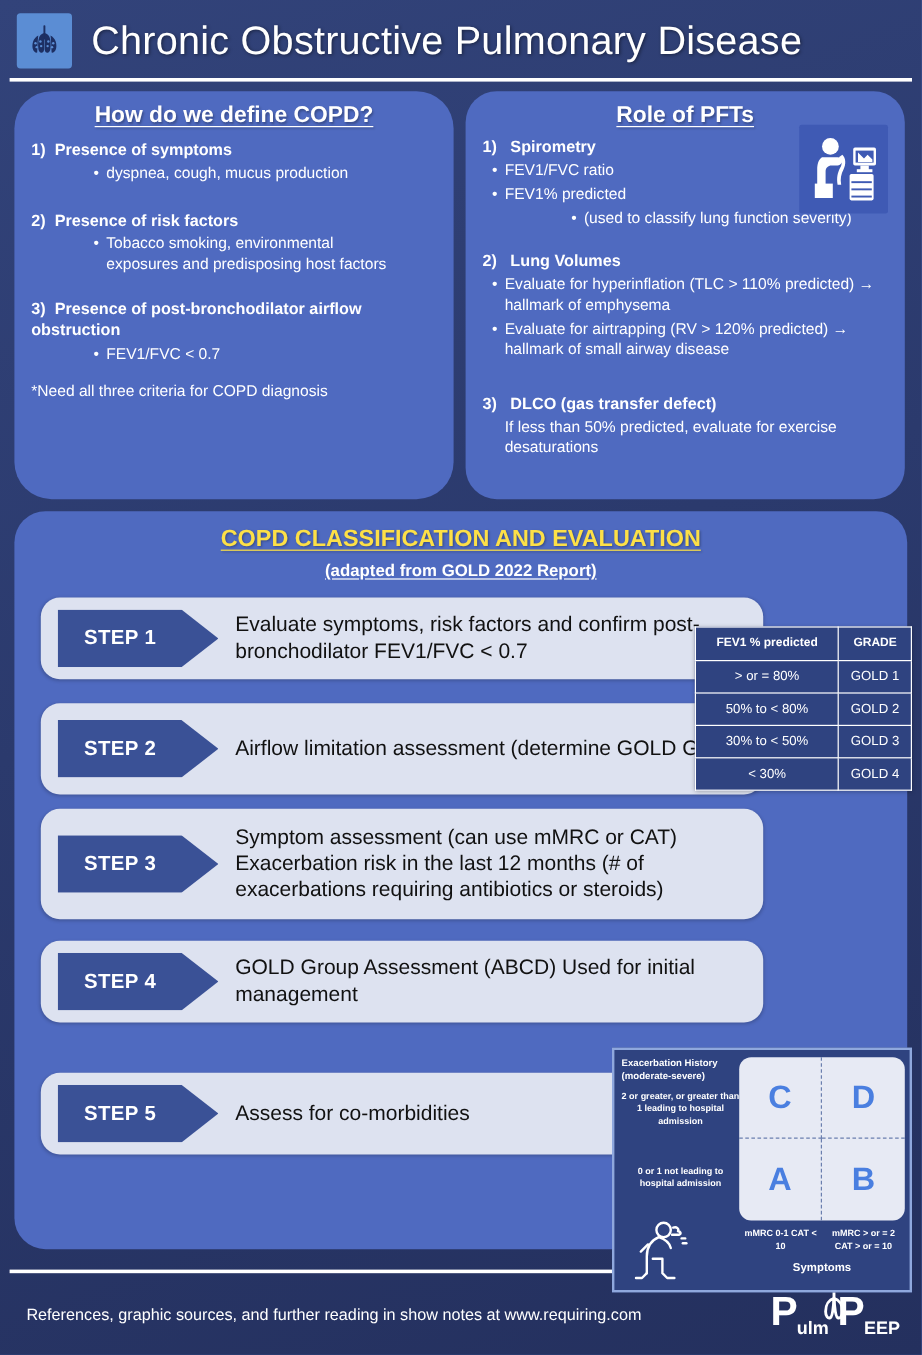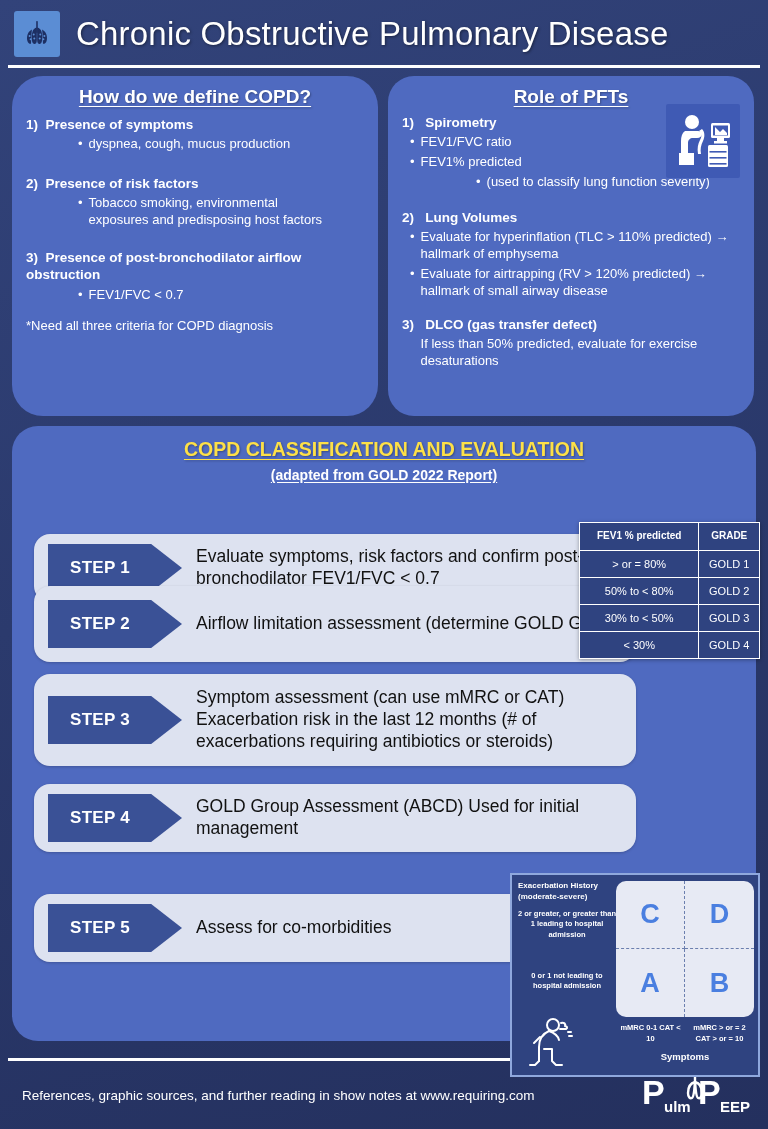--- a/index.html
+++ b/index.html
@@ -155,21 +155,21 @@
     letter-spacing: .3px;
   }
   .step-text {
     color: #111111;
     font-size: 17.5px;
     line-height: 1.24;
     margin-left: 14px;
     padding-right: 10px;
   }
 
-  #step1 { top: 72px;  width: 602px; height: 68px; margin-top: 36px; }
+  #step1 { top: 72px;  width: 602px; height: 68px; }
   #step2 { top: 160px; width: 602px; height: 76px; }
   #step3 { top: 248px; width: 602px; height: 92px; }
   #step4 { top: 358px; width: 602px; height: 68px; }
   #step5 { top: 468px; width: 602px; height: 68px; }
 
   
   .gold-table {
     position: absolute;
     right: -4px; top: 96px;
     width: 181px;
@@ -382,21 +382,21 @@
       </div>
       <div class="bullet lvl1" style="max-width:320px">
         <span class="dot">•</span>
         <span>Evaluate for hyperinflation (TLC &gt; 110% predicted) → hallmark of emphysema</span>
       </div>
       <div class="bullet lvl1" style="max-width:330px">
         <span class="dot">•</span>
         <span>Evaluate for airtrapping (RV &gt; 120% predicted) → hallmark of small airway disease</span>
       </div>
 
-      <div class="num-item" style="margin-top:16px">
+      <div class="num-item" style="margin-top:28px">
         <span>3)</span>
         &nbsp;&nbsp;<span>DLCO (gas transfer defect)</span>
       </div>
       <div class="bullet lvl1" style="max-width:330px">
         <span class="dot" style="opacity:0">•</span>
         <span>If less than 50% predicted, evaluate for exercise desaturations</span>
       </div>
     </div>
   </div>
 

